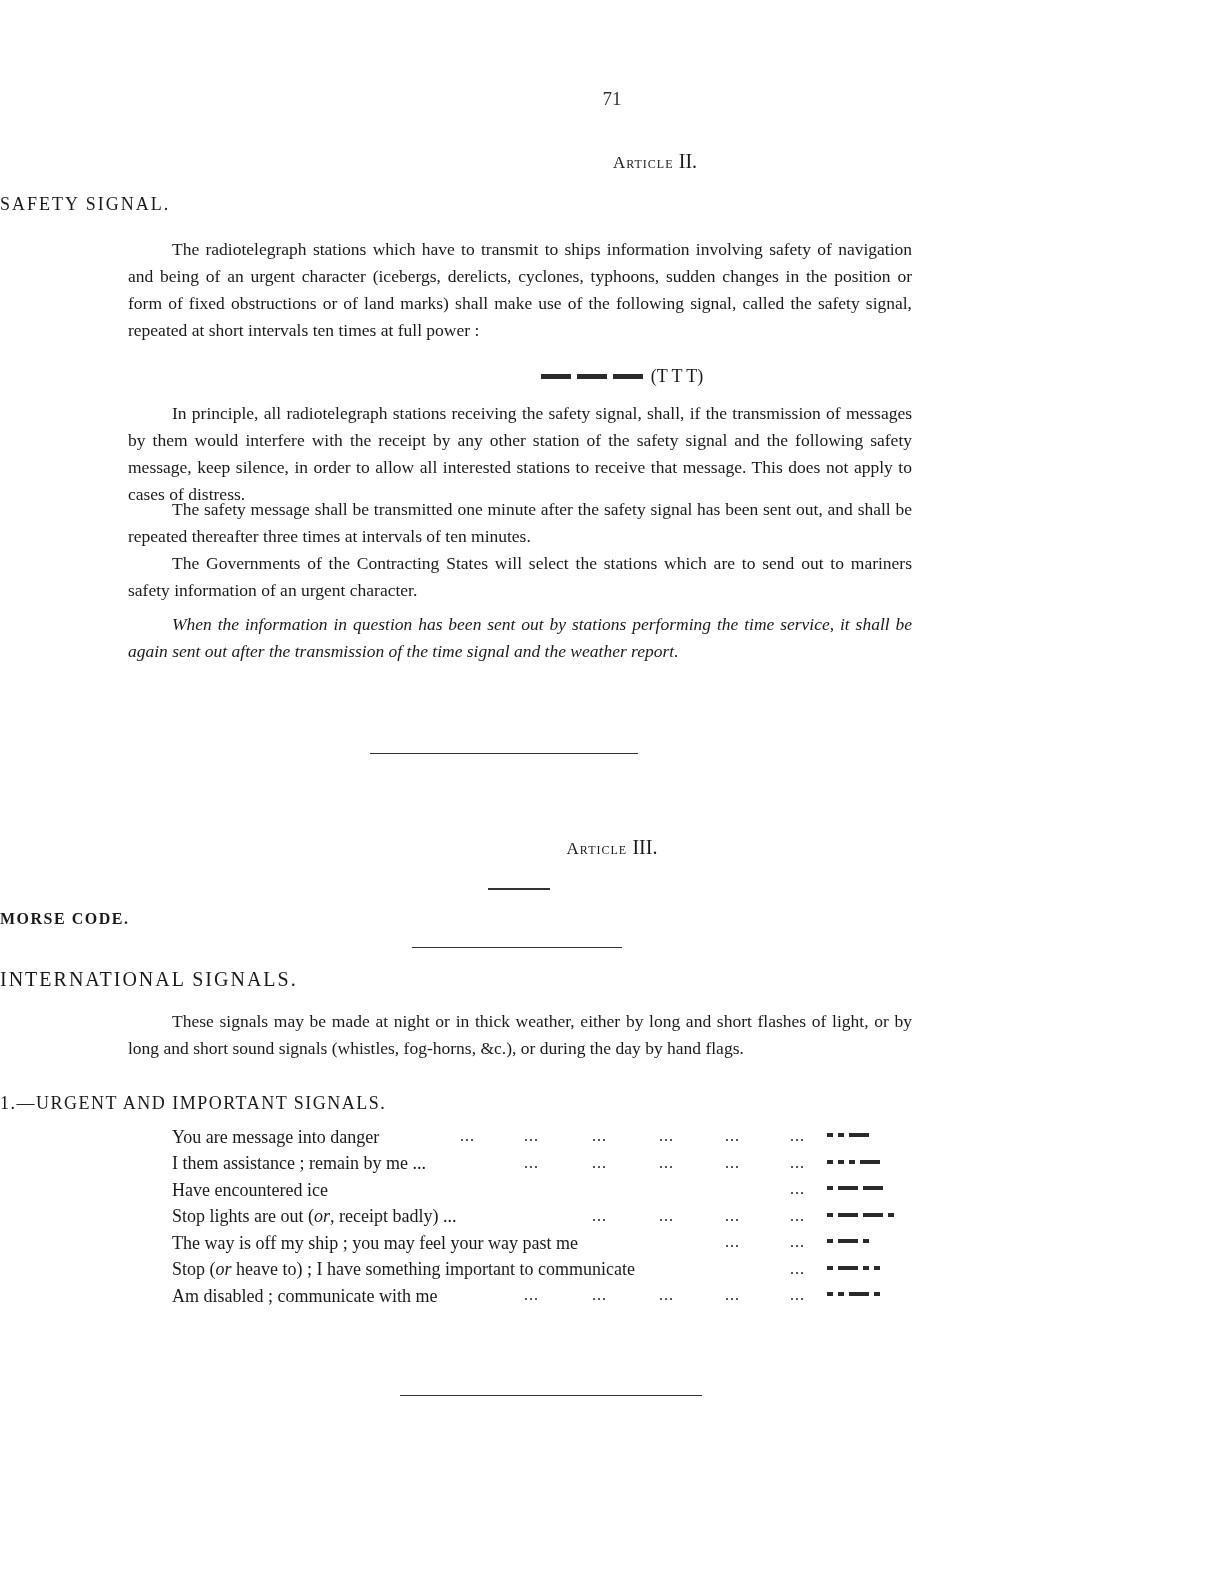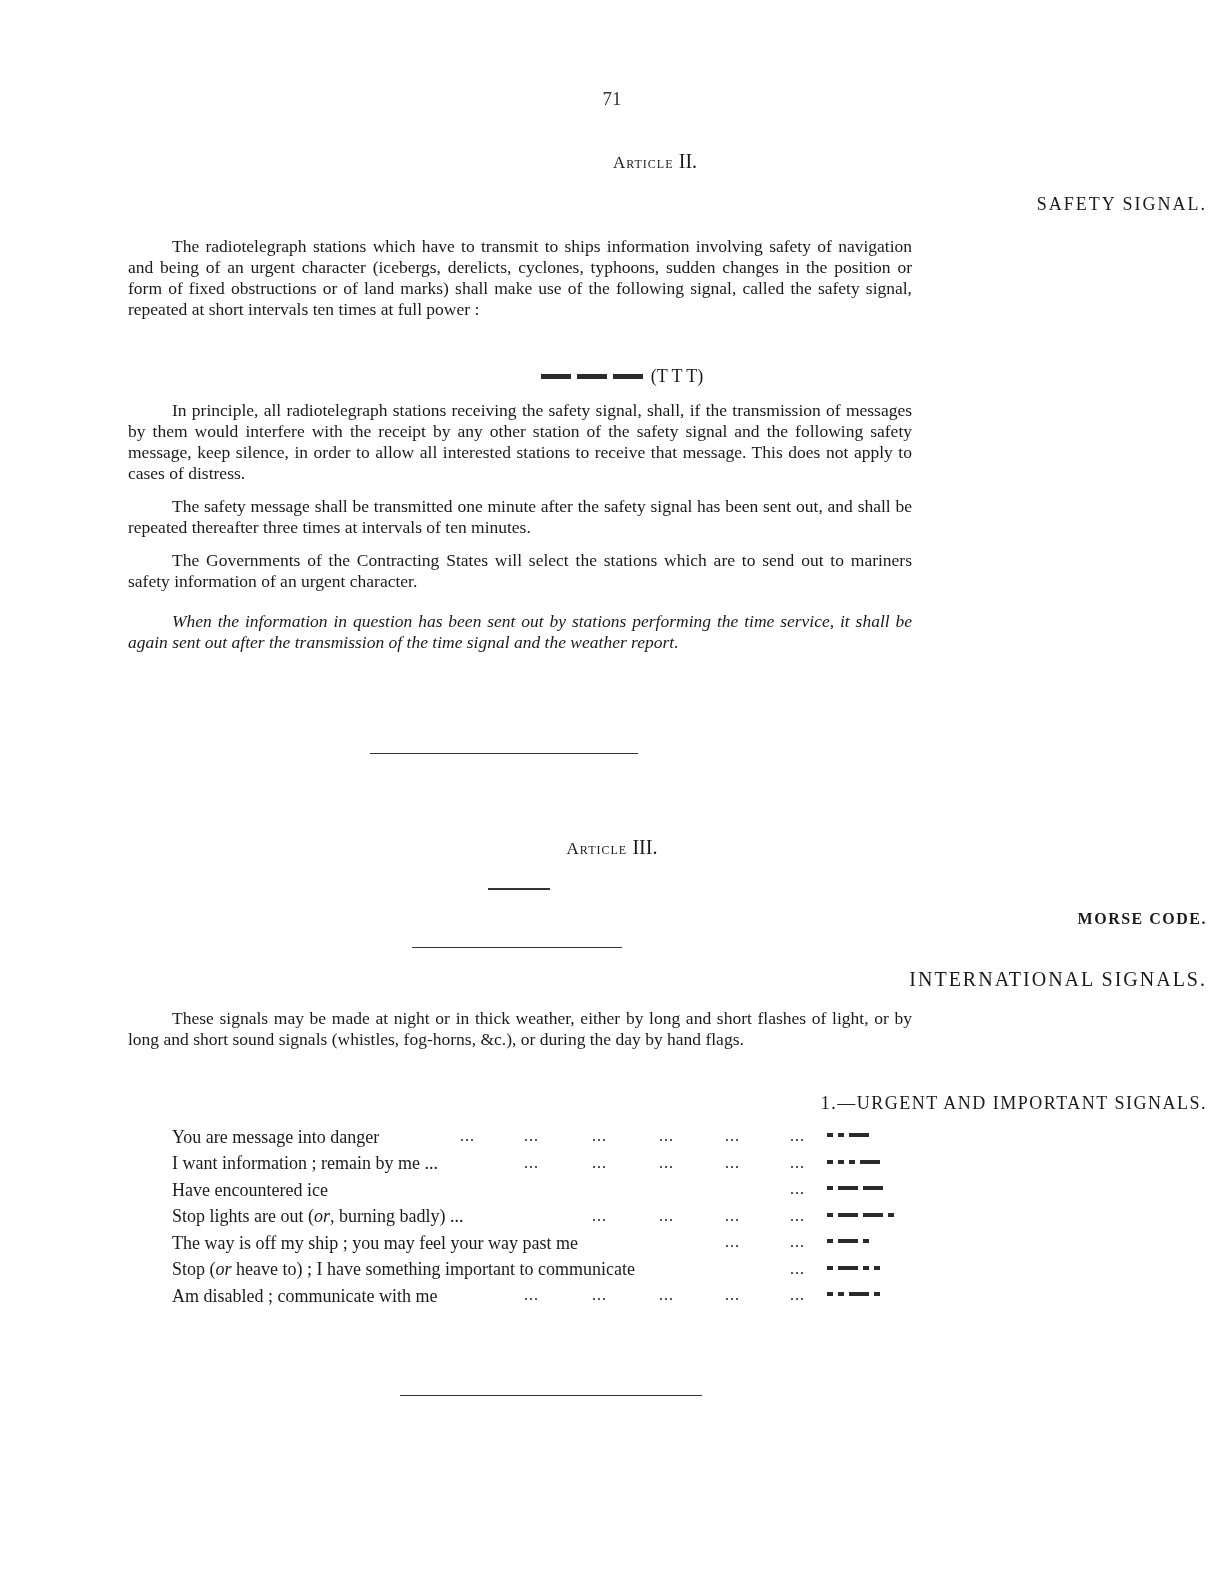--- a/index.html
+++ b/index.html
@@ -11,28 +11,28 @@
   .page-number {
     position: absolute; top: 88px; left: 0; width: 1224px; text-align: center;
     font-size: 19px; color: #333;
   }
   .article-heading {
     position: absolute; left: 0; width: 1224px; text-align: center;
     font-size: 17px; letter-spacing: 1px; font-variant: small-caps;
   }
   .article-heading .roman { font-size: 20px; letter-spacing: 0; }
   .section-title {
-    position: absolute; left: 0; width: 1183px; text-align: right;
-    font-size: 18px; letter-spacing: 2px; margin-left: 24px;
+    position: absolute; left: 0; width: 1183px; text-align: left;
+    font-size: 18px; letter-spacing: 2px;
   }
   .section-title.bold { font-weight: bold; font-size: 16px; letter-spacing: 1.5px; }
   .section-title.large { font-size: 20px; letter-spacing: 2px; }
   .para {
     position: absolute; left: 128px; width: 784px;
-    font-size: 17.5px; line-height: 21px; text-align: justify;
+    font-size: 17.5px; line-height: 27px; text-align: justify;
     text-indent: 44px;
   }
   .signal-line {
     position: absolute; top: 366px; left: 0; width: 1224px;
     display: flex; justify-content: center; align-items: center; gap: 8px;
     font-size: 18px;
   }
   .signal-line .bars { display: flex; gap: 6px; margin-left: 20px; }
   .dash { display: inline-block; width: 30px; height: 5px; background: #2a2a2a; }
   .dot { display: inline-block; width: 6px; height: 5px; background: #2a2a2a; }
@@ -114,21 +114,21 @@
         <span class="leader" style="left: 553px;">...</span>
         <span class="leader" style="left: 618px;">...</span>
       </div>
       <span class="morse">
         <span class="dot"></span>
         <span class="dot"></span>
         <span class="dash"></span>
       </span>
     </div>
     <div class="signal-row">
-      <span class="label">I want information ; remain by me ...</span>
+      <span class="label">I them assistance ; remain by me ...</span>
       <div class="leaders">
         <span class="leader" style="left: 352px;">...</span>
         <span class="leader" style="left: 420px;">...</span>
         <span class="leader" style="left: 487px;">...</span>
         <span class="leader" style="left: 553px;">...</span>
         <span class="leader" style="left: 618px;">...</span>
       </div>
       <span class="morse">
         <span class="dot"></span>
         <span class="dot"></span>
@@ -141,21 +141,21 @@
       <div class="leaders">
         <span class="leader" style="left: 618px;">...</span>
       </div>
       <span class="morse">
         <span class="dot"></span>
         <span class="dash"></span>
         <span class="dash"></span>
       </span>
     </div>
     <div class="signal-row">
-      <span class="label"><span>Stop lights are out (</span><em>or</em><span>, burning badly) ...</span></span>
+      <span class="label"><span>Stop lights are out (</span><em>or</em><span>, receipt badly) ...</span></span>
       <div class="leaders">
         <span class="leader" style="left: 420px;">...</span>
         <span class="leader" style="left: 487px;">...</span>
         <span class="leader" style="left: 553px;">...</span>
         <span class="leader" style="left: 618px;">...</span>
       </div>
       <span class="morse">
         <span class="dot"></span>
         <span class="dash"></span>
         <span class="dash"></span>

